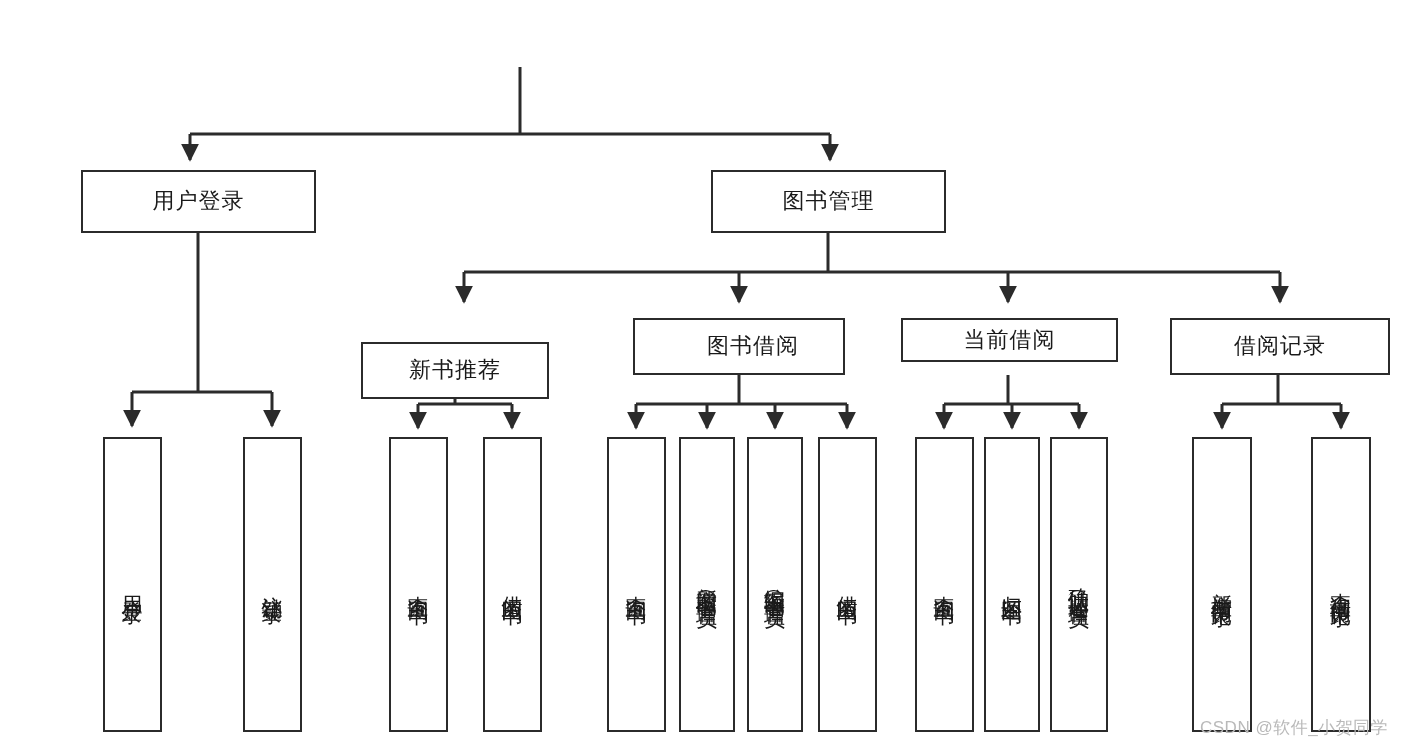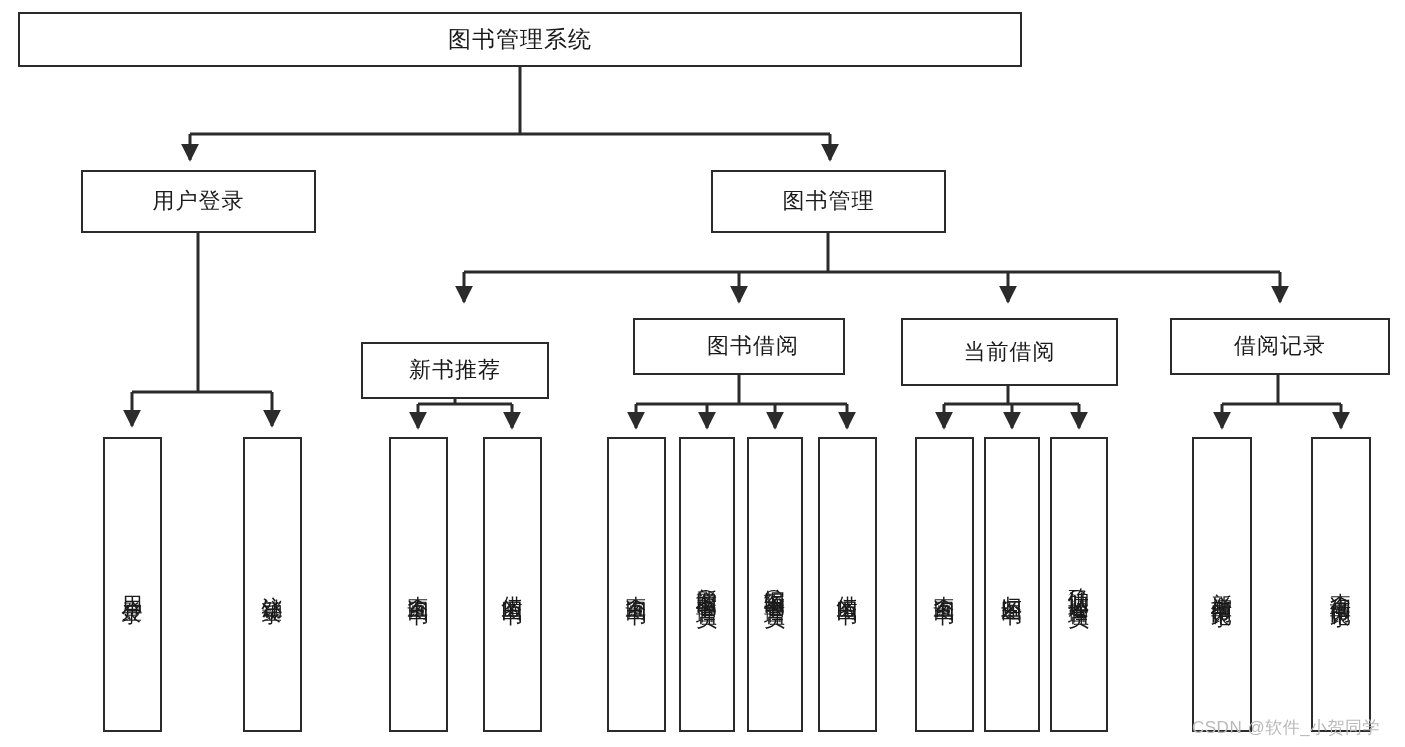--- a/index.html
+++ b/index.html
@@ -51,20 +51,21 @@
     width: 1405px;
     height: 747px;
     pointer-events: none;
   }
   .watermark {
     position: absolute;
     font-size: 17px;
     color: #b9b9b9;
     white-space: nowrap;
     letter-spacing: 0.5px;
+    margin-left: 8px;
   }
 </style>
 </head>
 <body>
 
 <div id="canvas">
 
   <svg class="wires" viewBox="0 0 1405 747" xmlns="http://www.w3.org/2000/svg">
     <defs>
       <marker id="arrow" viewBox="0 0 10 10" refX="9" refY="5" markerWidth="6" markerHeight="6" orient="auto-start-reverse">
@@ -108,28 +109,27 @@
       <path d="M 1012 404 L 1012 428" marker-end="url(#arrow)"></path>
       <path d="M 1079 404 L 1079 428" marker-end="url(#arrow)"></path>
 
       <path d="M 1278 375 L 1278 404"></path>
       <path d="M 1222 404 L 1341 404"></path>
       <path d="M 1222 404 L 1222 428" marker-end="url(#arrow)"></path>
       <path d="M 1341 404 L 1341 428" marker-end="url(#arrow)"></path>
     </g>
   </svg>
 
-  <div class="node horiz root" style="left:18px; top:12px; width:1004px; height:55px;">图书管理系统</div>
 
   <div class="node horiz" style="left:81px; top:170px; width:235px; height:63px;">用户登录</div>
   <div class="node horiz" style="left:711px; top:170px; width:235px; height:63px;">图书管理</div>
 
   <div class="node horiz" style="left:361px; top:318px; width:188px; height:57px;margin-top:24px;">新书推荐</div>
   <div class="node horiz" style="left:633px; top:318px; width:212px; height:57px;padding-left:28px;">图书借阅</div>
-  <div class="node horiz" style="left:901px; top:318px; width:217px; height:68px;">当前借阅</div>
+  <div class="node horiz" style="left:901px; top:318px; width:217px; height:44px;">当前借阅</div>
   <div class="node horiz" style="left:1170px; top:318px; width:220px; height:57px;">借阅记录</div>
 
   <div class="node vert" style="left:103px; top:437px; width:59px; height:295px;">用户登录</div>
   <div class="node vert" style="left:243px; top:437px; width:59px; height:295px;">注销登录</div>
 
   <div class="node vert" style="left:389px; top:437px; width:59px; height:295px;">查询图书</div>
   <div class="node vert" style="left:483px; top:437px; width:59px; height:295px;">借阅图书</div>
 
   <div class="node vert" style="left:607px; top:437px; width:59px; height:295px;">查询图书</div>
   <div class="node vert" style="left:679px; top:437px; width:56px; height:295px;">新增图书（管理员）</div>

